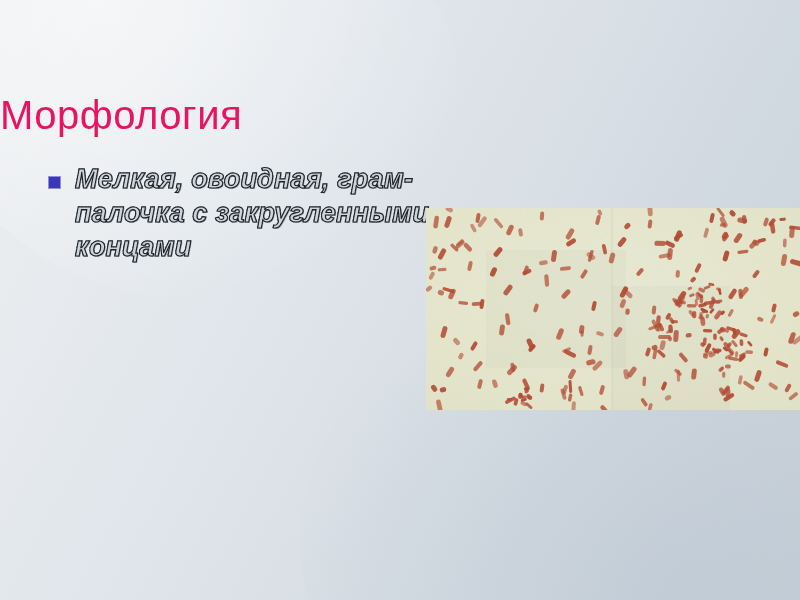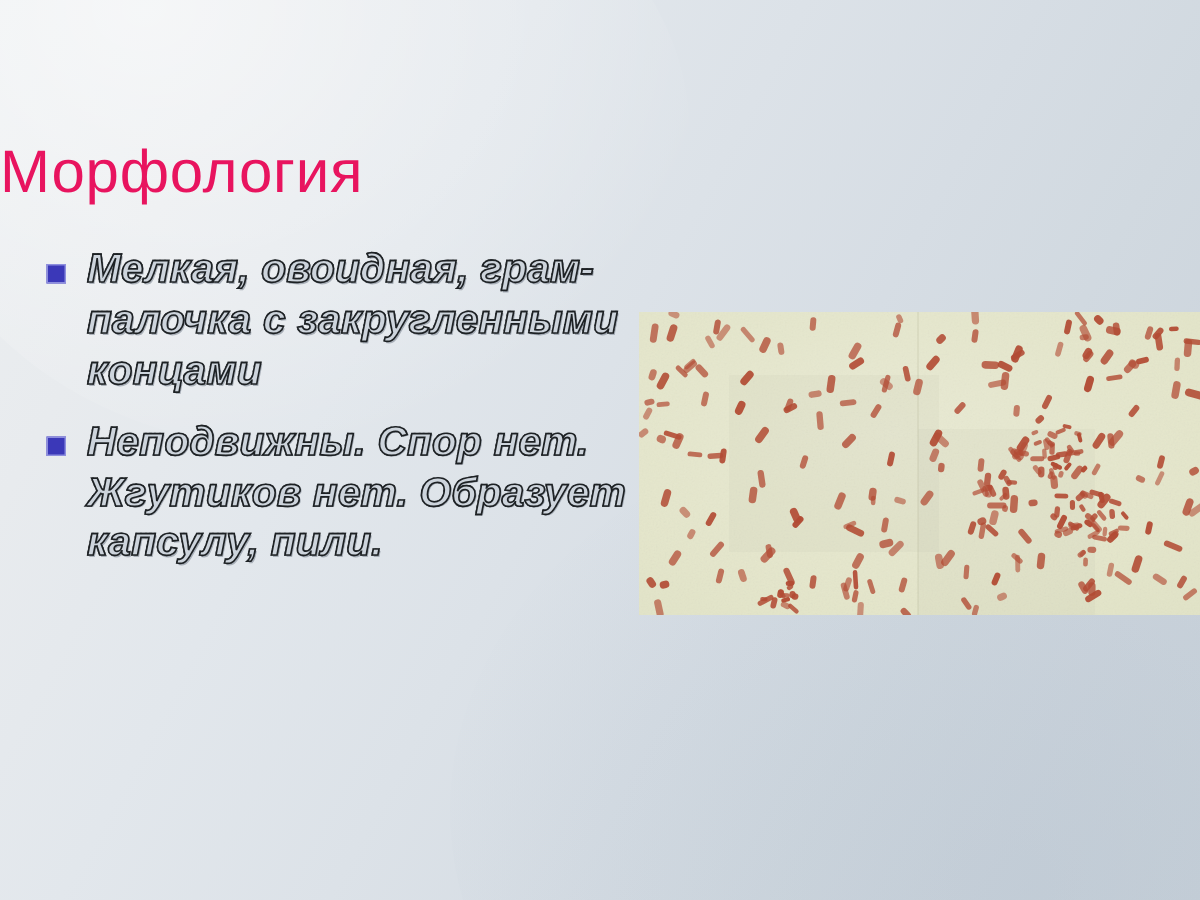--- a/index.html
+++ b/index.html
@@ -71,21 +71,21 @@
     font-weight: 400;
     letter-spacing: 0.5px;
     color: #e8145f;
     line-height: 1.12;
     white-space: nowrap;
   }
 
   
   #bullets {
     position: absolute;
-    left: 31px;
+    left: 48px;
     top: 163px;
     width: 392px;
   }
   .bullet-row {
     position: relative;
     display: flex;
     align-items: flex-start;
     margin-bottom: 13px;
   }
   .bullet-marker {
@@ -151,24 +151,20 @@
 
   <h1 id="title">Морфология</h1>
 
   <div id="bullets">
 
     <div class="bullet-row">
       <span class="bullet-marker"></span>
       <span class="bullet-text">Мелкая, овоидная, грам- палочка с закругленными концами</span>
     </div>
 
-    <div class="bullet-row">
-      <span class="bullet-marker"></span>
-      <span class="bullet-text">Неподвижны. Спор нет. Жгутиков нет. Образует капсулу, пили.</span>
-    </div>
 
   </div>
 
   <div id="micrograph">
     <svg id="micro-svg" viewBox="0 0 374 202" preserveAspectRatio="none">
       <defs>
         <radialGradient id="bgg" cx="45%" cy="40%" r="85%">
           <stop offset="0%" stop-color="#eceddb"></stop>
           <stop offset="55%" stop-color="#e5e7cb"></stop>
           <stop offset="100%" stop-color="#dcdfc0"></stop>

